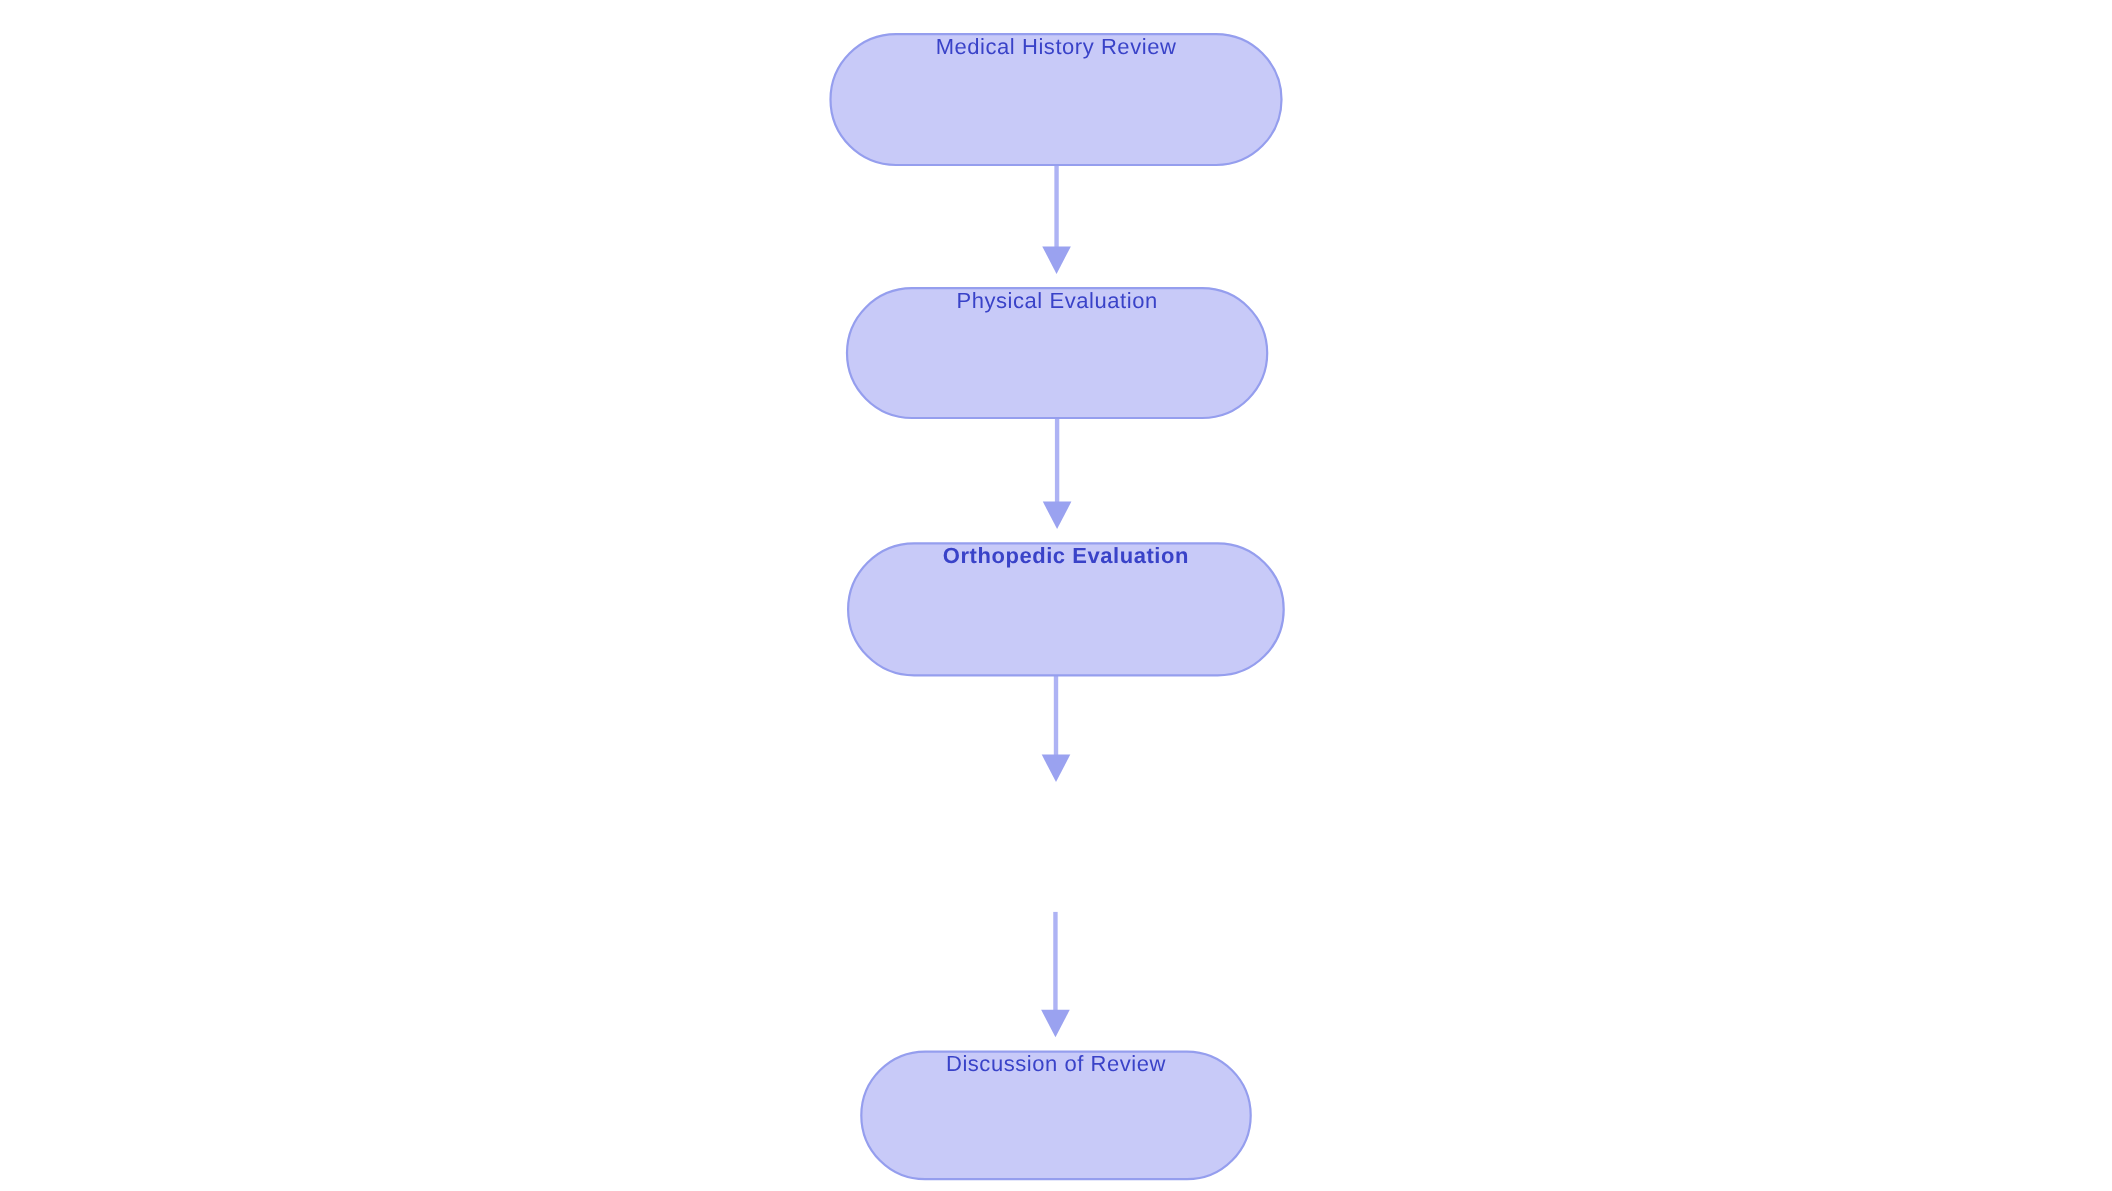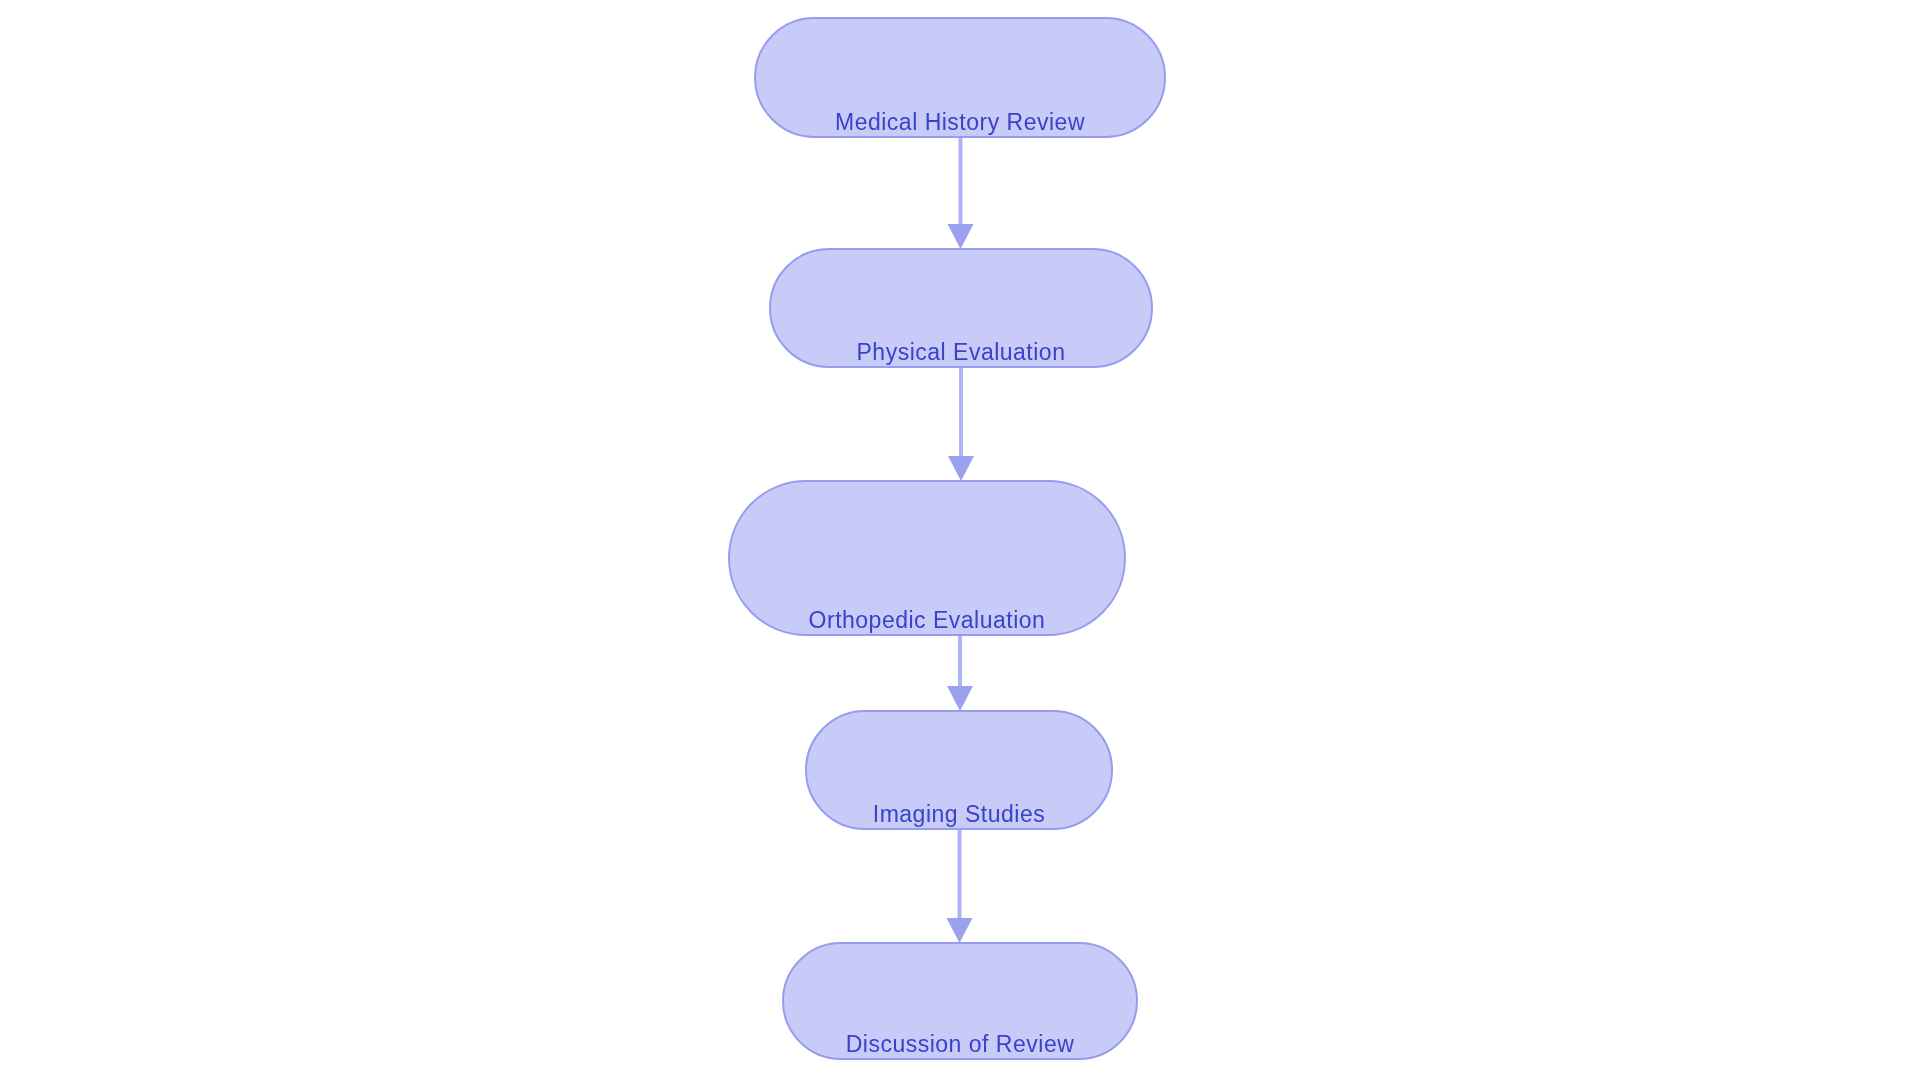--- a/index.html
+++ b/index.html
@@ -30,31 +30,32 @@
   #nodes-layer {
     position: absolute;
     left: 0;
     top: 0;
     width: 1920px;
     height: 1083px;
   }
   .flow-node {
     position: absolute;
     display: flex;
-    align-items: flex-end;
+    align-items: flex-start;
     justify-content: center;
     box-sizing: border-box;
     border-radius: 999px;
     background: var(--node-fill, #c8caf8);
     border: 2px solid var(--node-border, #959eee);
     color: var(--node-text, #3942c8);
-    font-size: 23px;
+    font-size: 20px;
     font-weight: 400;
     letter-spacing: 0.5px;
     white-space: nowrap;
+    margin-top: 13px;
   }
 </style>
 </head>
 <body>
 
 <div class="canvas">
   <svg id="edges-layer" xmlns="http://www.w3.org/2000/svg">
       <line x1="960.5" y1="137" x2="960.5" y2="228" stroke="#aeb3f4" stroke-width="4"></line>
       <polygon points="947.5,224 973.5,224 960.5,249" fill="#9aa2f0"></polygon>
       <line x1="961" y1="367" x2="961" y2="460" stroke="#aeb3f4" stroke-width="4"></line>
@@ -64,23 +65,20 @@
       <line x1="959.5" y1="829" x2="959.5" y2="922" stroke="#aeb3f4" stroke-width="4"></line>
       <polygon points="946.5,918 972.5,918 959.5,943" fill="#9aa2f0"></polygon>
     </svg>
   <div id="nodes-layer">
       <div class="flow-node" style="left: 754px; top: 17px; width: 412px; height: 121px;">
         <span>Medical History Review</span>
       </div>
       <div class="flow-node" style="left: 769px; top: 248px; width: 384px; height: 120px;">
         <span>Physical Evaluation</span>
       </div>
-      <div class="flow-node" style="left: 728px; top: 480px; width: 398px; height: 156px;">
+      <div class="flow-node" style="left: 770px; top: 480px; width: 398px; height: 122px; font-weight: bold;">
         <span>Orthopedic Evaluation</span>
-      </div>
-      <div class="flow-node" style="left: 805px; top: 710px; width: 308px; height: 120px;">
-        <span>Imaging Studies</span>
       </div>
       <div class="flow-node" style="left: 782px; top: 942px; width: 356px; height: 118px;">
         <span>Discussion of Review</span>
       </div>
     </div>
 </div>
 
 </body></html>

